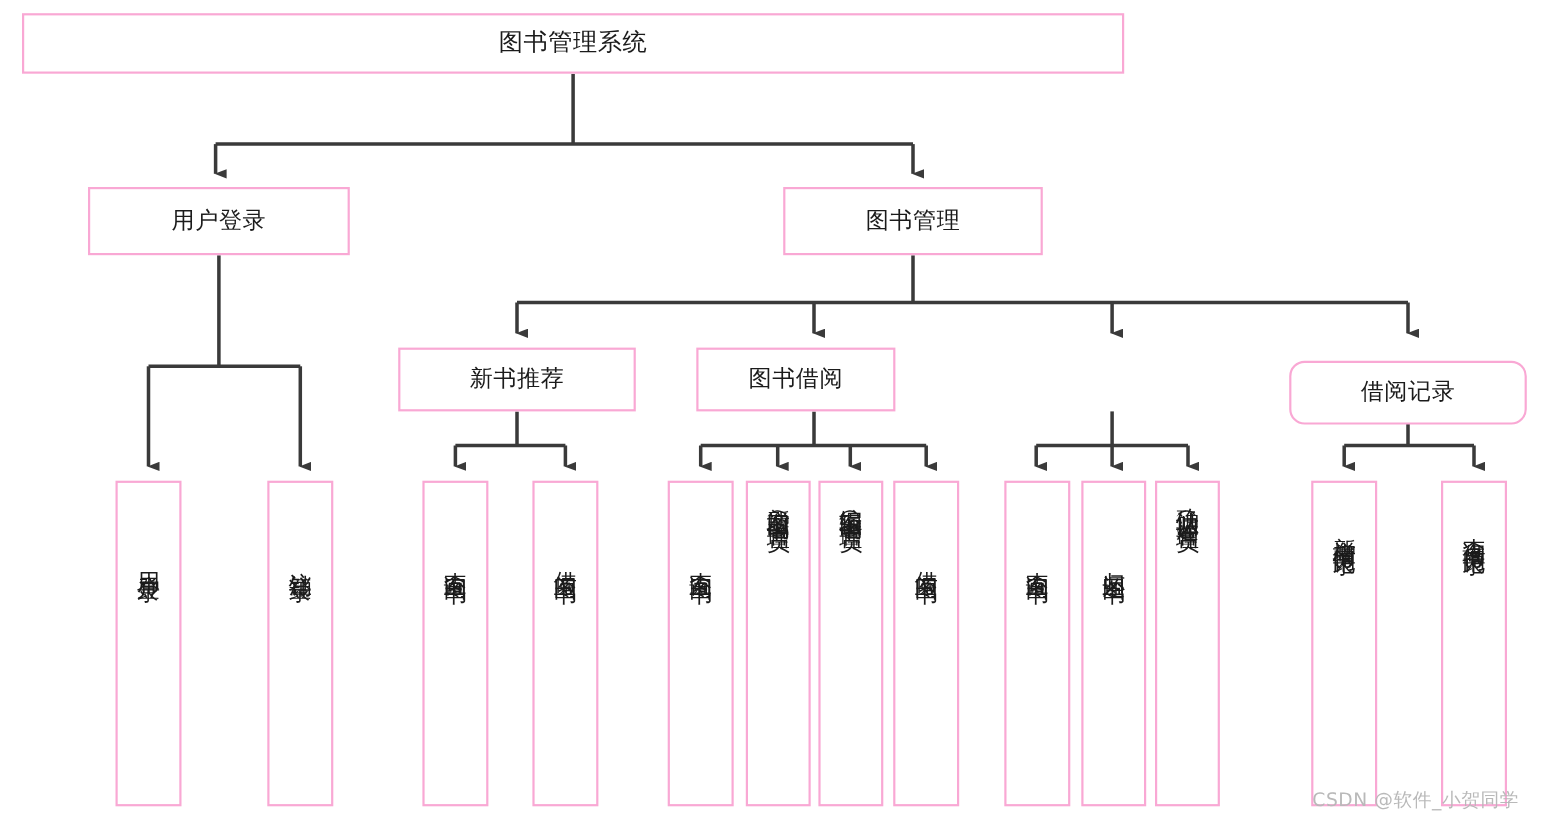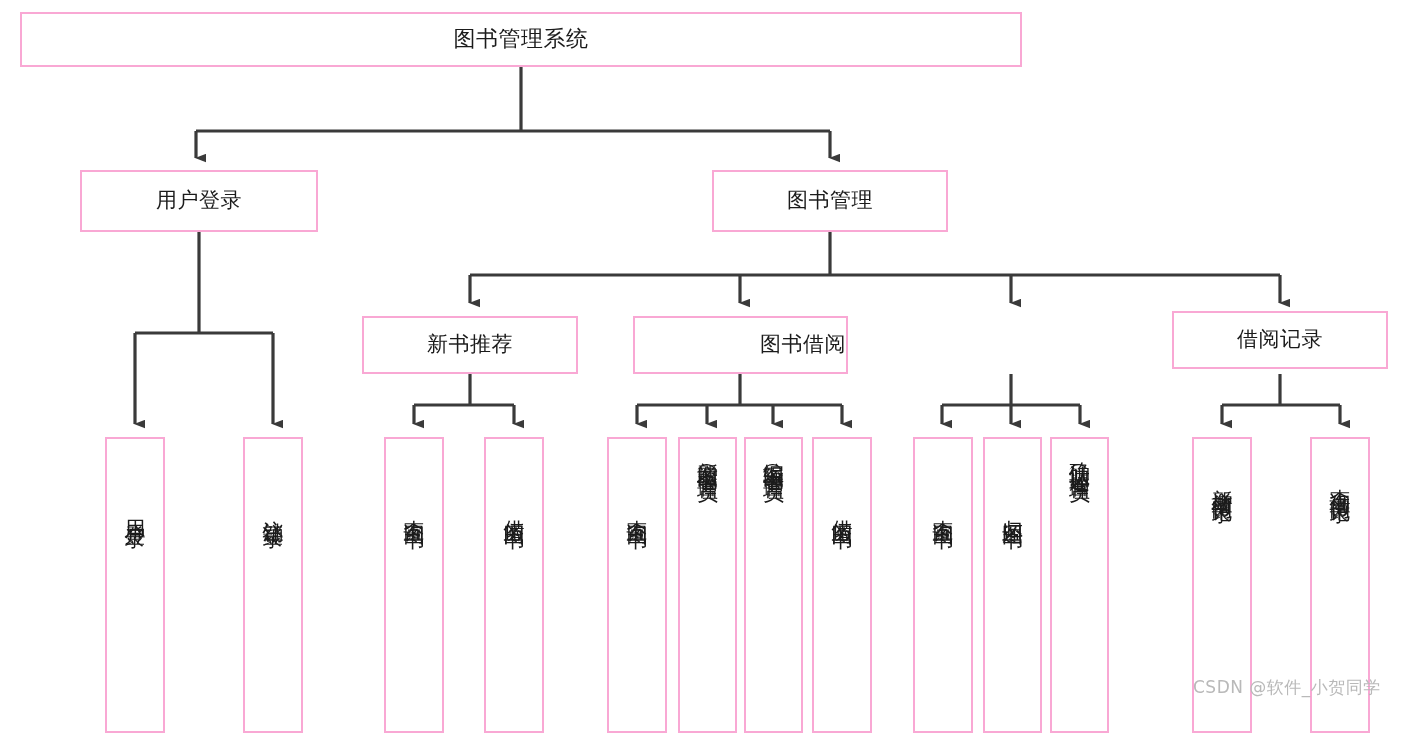--- a/index.html
+++ b/index.html
@@ -139,26 +139,26 @@
   </div>
 
   <div class="node horiz" style="left:712px; top:170px; width:236px; height:62px;">
     <span class="label">图书管理</span>
   </div>
 
   <div class="node horiz" style="left:362px; top:316px; width:216px; height:58px;">
     <span class="label">新书推荐</span>
   </div>
 
-  <div class="node horiz" style="left:633px; top:316px; width:215px; height:58px;justify-content:flex-end;">
+  <div class="node horiz" style="left:633px; top:316px; width:181px; height:58px;">
     <span class="label">图书借阅</span>
   </div>
 
 
-  <div class="node horiz" style="left:1172px; top:311px; width:216px; height:58px;">
+  <div class="node horiz" style="left:1172px; top:328px; width:216px; height:58px;border-radius:14px;">
     <span class="label">借阅记录</span>
   </div>
 
   <div class="node vert" style="left:105px; top:437px; width:60px; height:296px; padding-top:64px;">
     <span class="label">用户登录</span>
   </div>
 
   <div class="node vert" style="left:243px; top:437px; width:60px; height:296px; padding-top:64px;">
     <span class="label">注销登录</span>
   </div>
@@ -200,15 +200,15 @@
   </div>
 
   <div class="node vert" style="left:1192px; top:437px; width:60px; height:296px; padding-top:33px;">
     <span class="label">新增借阅记录</span>
   </div>
 
   <div class="node vert" style="left:1310px; top:437px; width:60px; height:296px; padding-top:33px;">
     <span class="label">查询借阅记录</span>
   </div>
 
-  <div class="watermark" style="left:1193px; top:676px;">CSDN @软件_小贺同学</div>
+  <div class="watermark" style="left:1193px; top:716px;">CSDN @软件_小贺同学</div>
 
 </div>
 
 </body></html>

